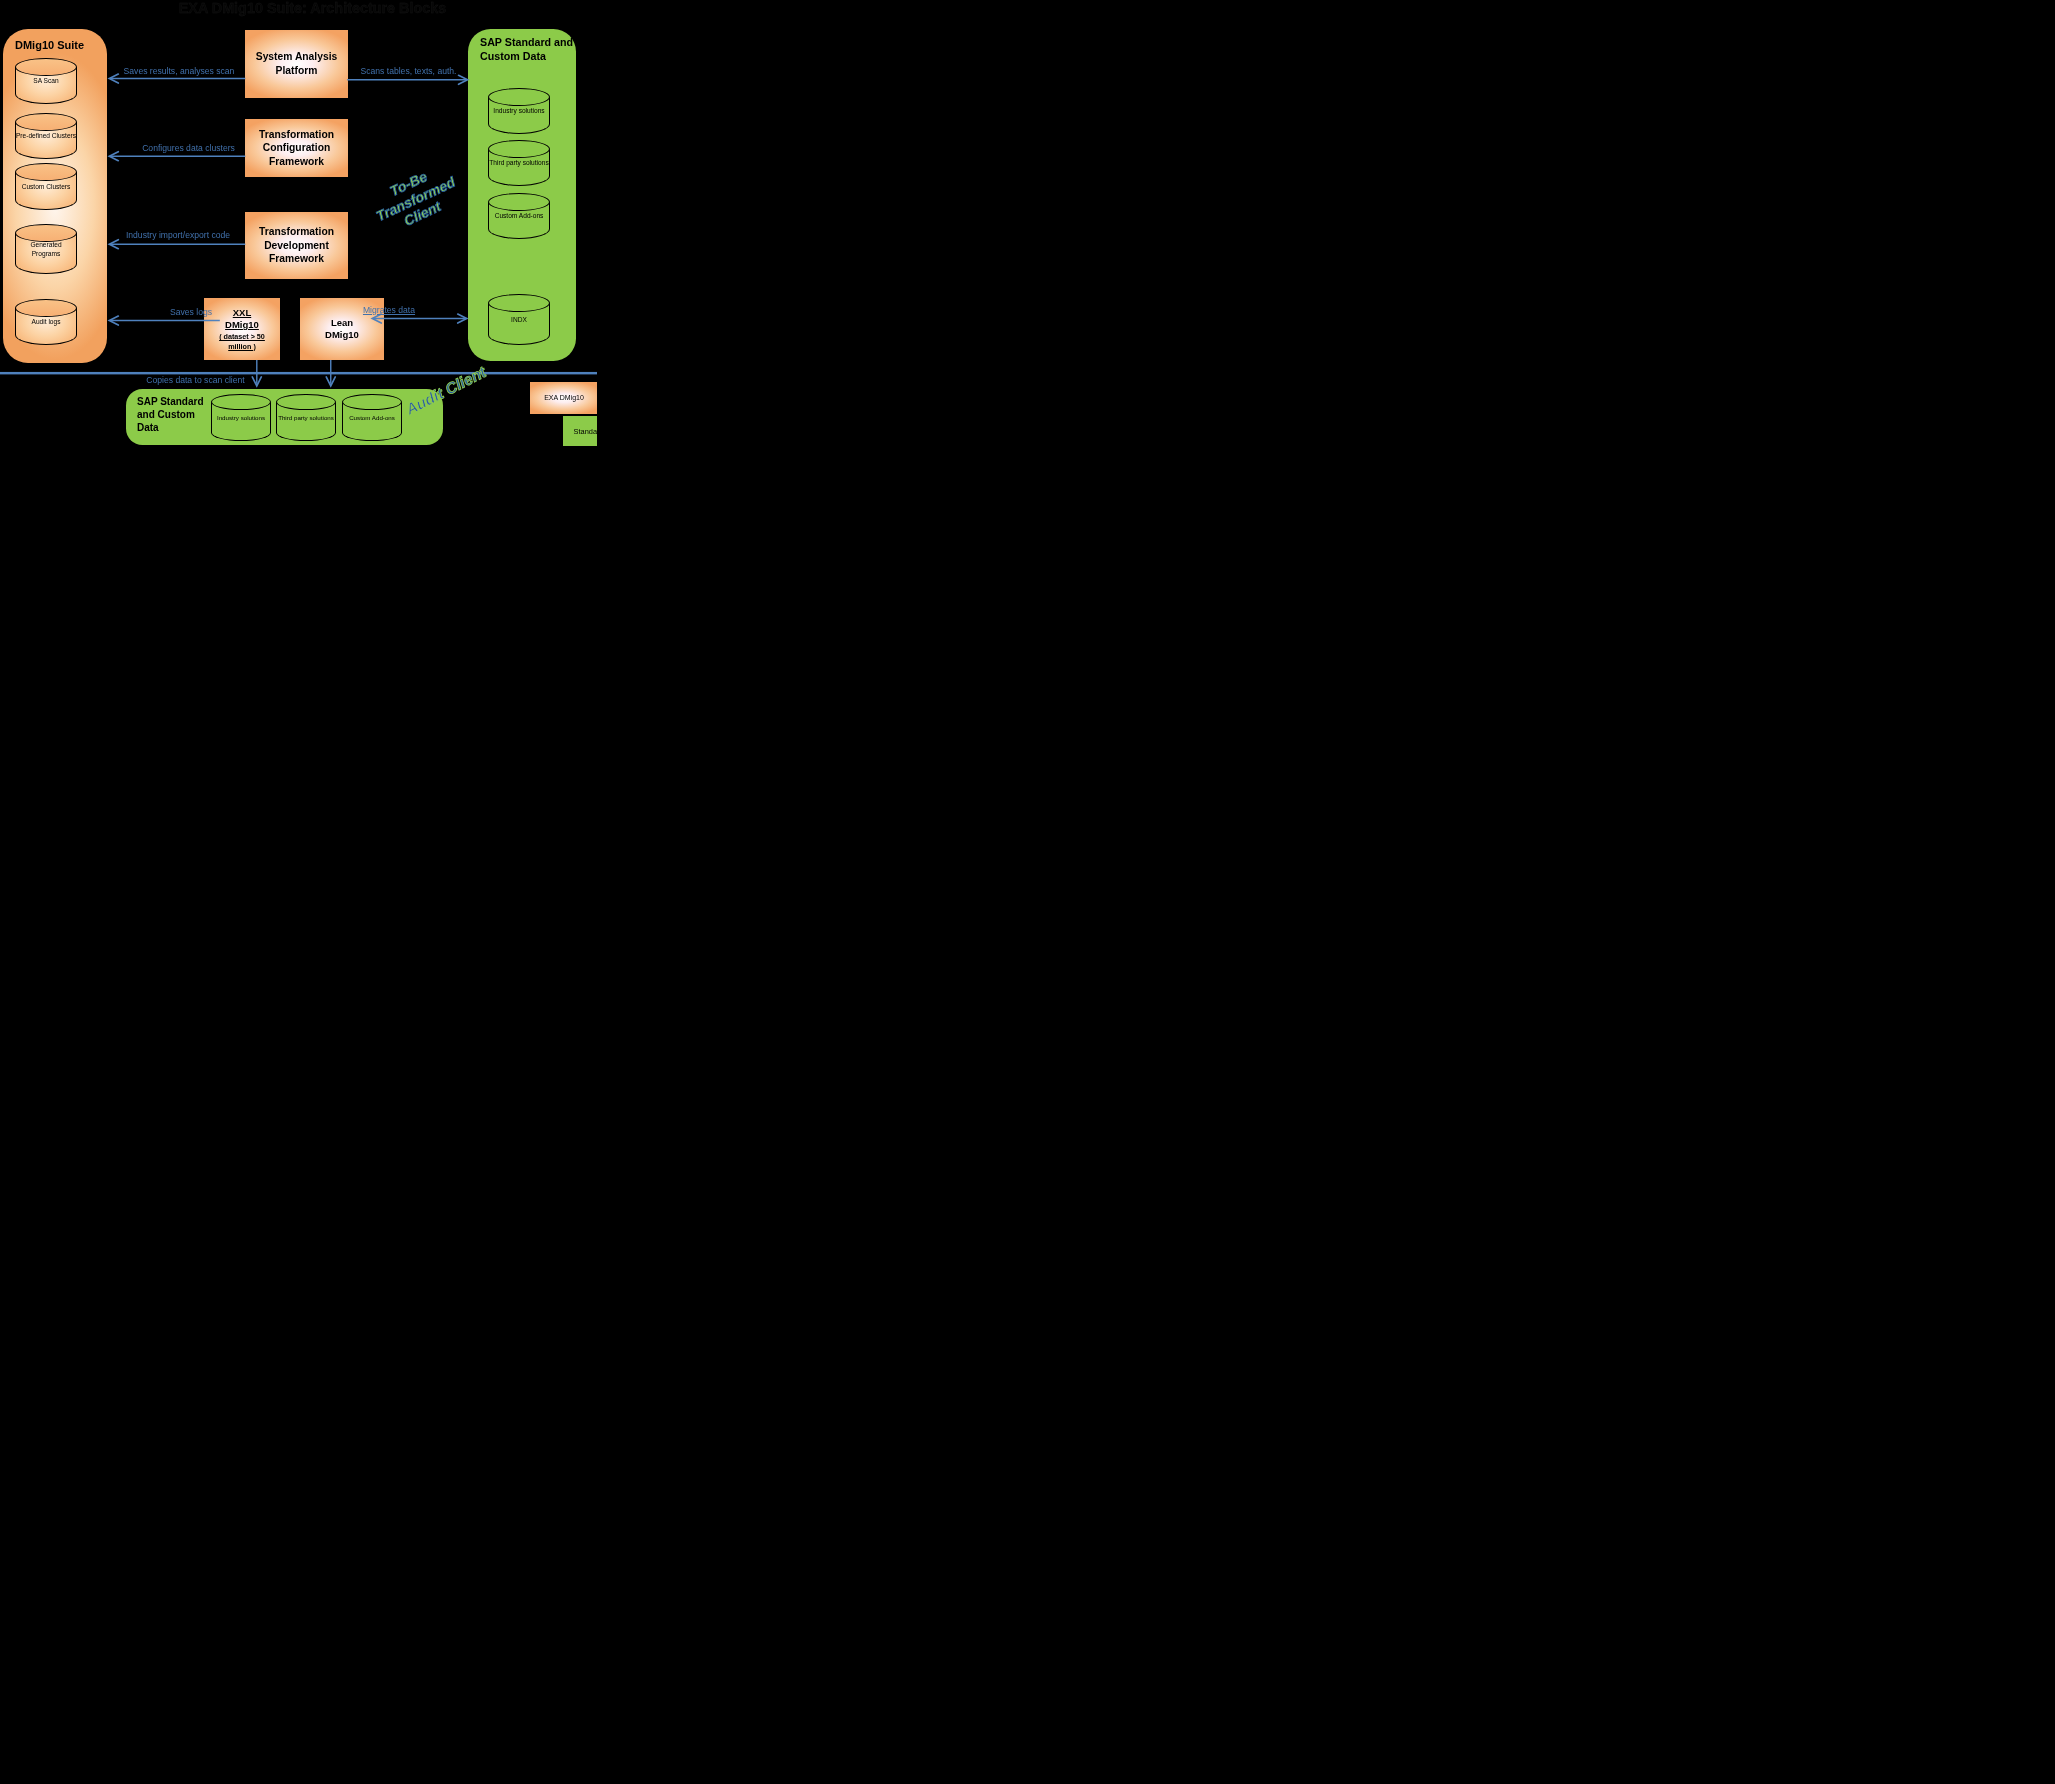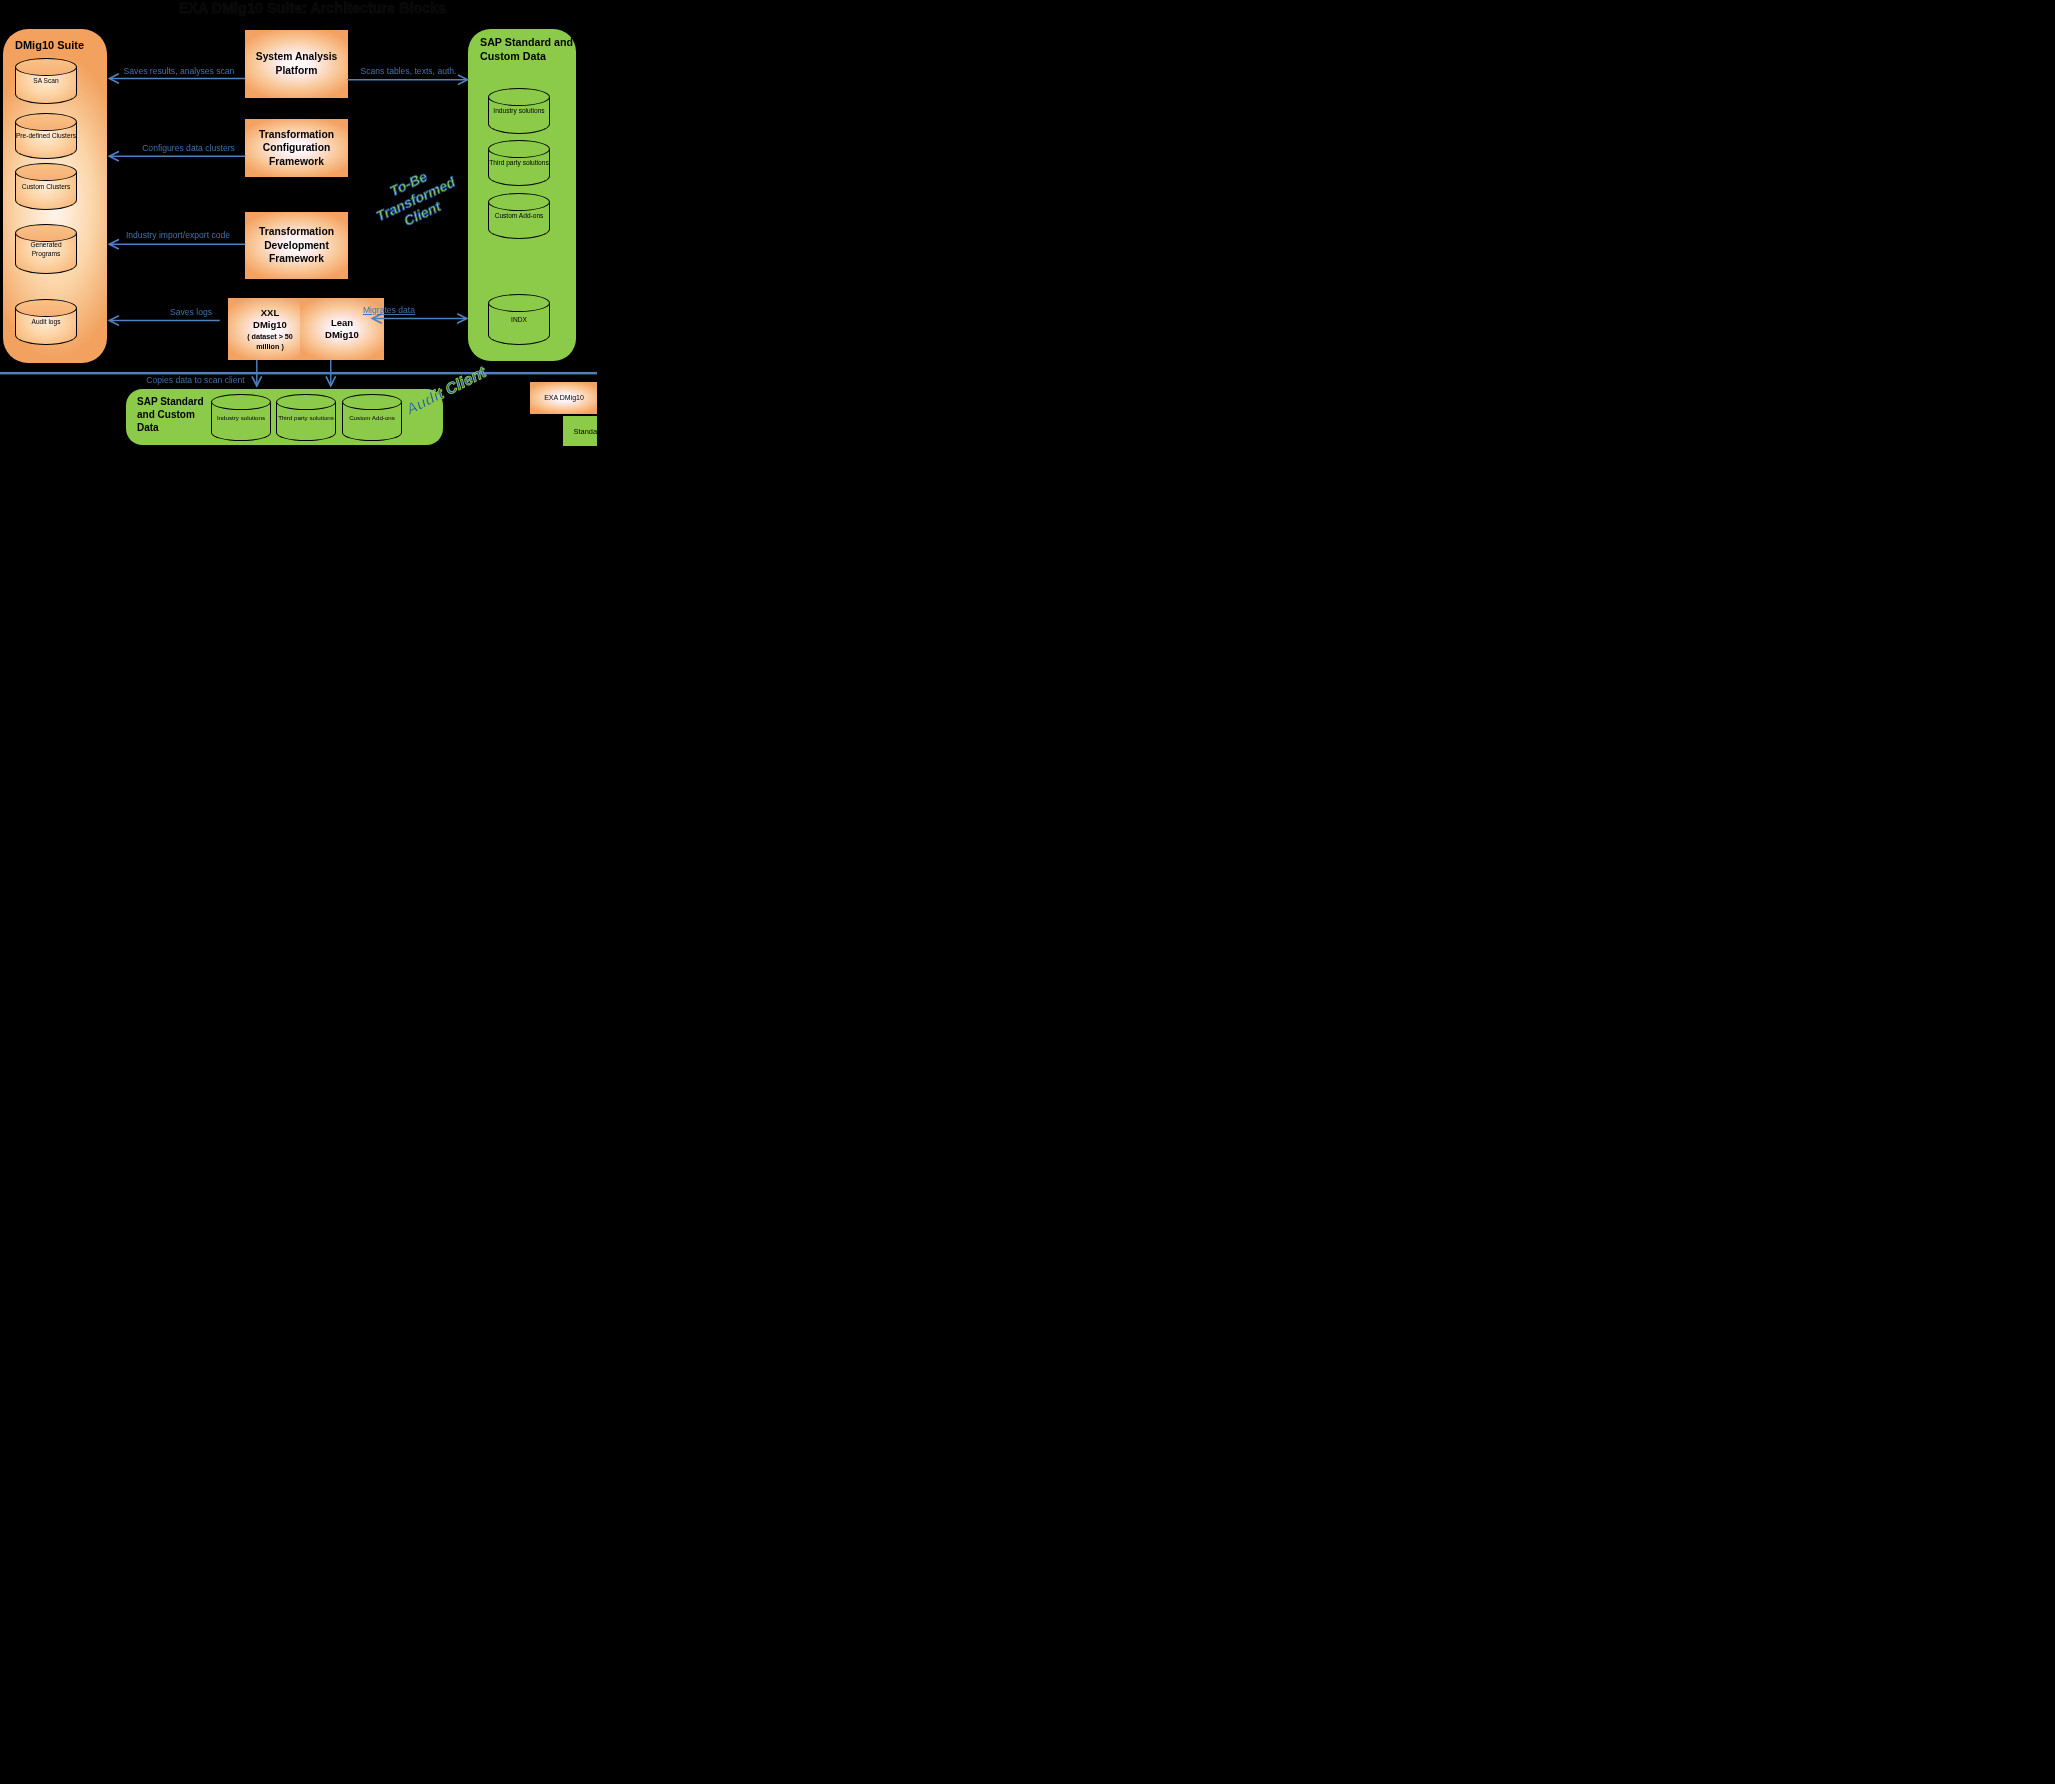--- a/index.html
+++ b/index.html
@@ -45,21 +45,21 @@
   .obox{position:absolute;display:flex;flex-direction:column;align-items:center;
     justify-content:center;text-align:center;color:#000;font-weight:700;
     background:radial-gradient(ellipse 62% 55% at 50% 50%,
       #ffffff 0%, #fdeef0 26%, #f9c899 66%, #f4a262 100%);}
   .obox .t1{font-size:10.3px;line-height:1.32;}
   #box-xxl .t1,#box-lean .t1{font-size:9.5px;line-height:1.28;max-width:46px;}
   #box-xxl .t2{font-size:7.2px;line-height:1.3;margin-top:1px;max-width:62px;}
   #box-system{left:245px;top:30px;width:103px;height:68px;}
   #box-config{left:245px;top:119px;width:103px;height:58px;}
   #box-dev{left:245px;top:212px;width:103px;height:67px;}
-  #box-xxl{left:228px;top:298px;width:84px;height:62px;}
+  #box-xxl{left:204px;top:298px;width:76px;height:62px;text-decoration:underline;}
   #box-lean{left:300px;top:298px;width:84px;height:62px;}
 
   
   #legend-exa{left:530px;top:382px;width:68px;height:32px;font-weight:400;}
   #legend-exa .t1{font-size:7px;font-weight:400;}
   #legend-standard{position:absolute;left:530px;top:416px;width:68px;height:30px;
     background:#8ccb49;display:flex;align-items:center;justify-content:center;
     font-size:7.4px;color:#000;margin-left:33px;}
 
   

